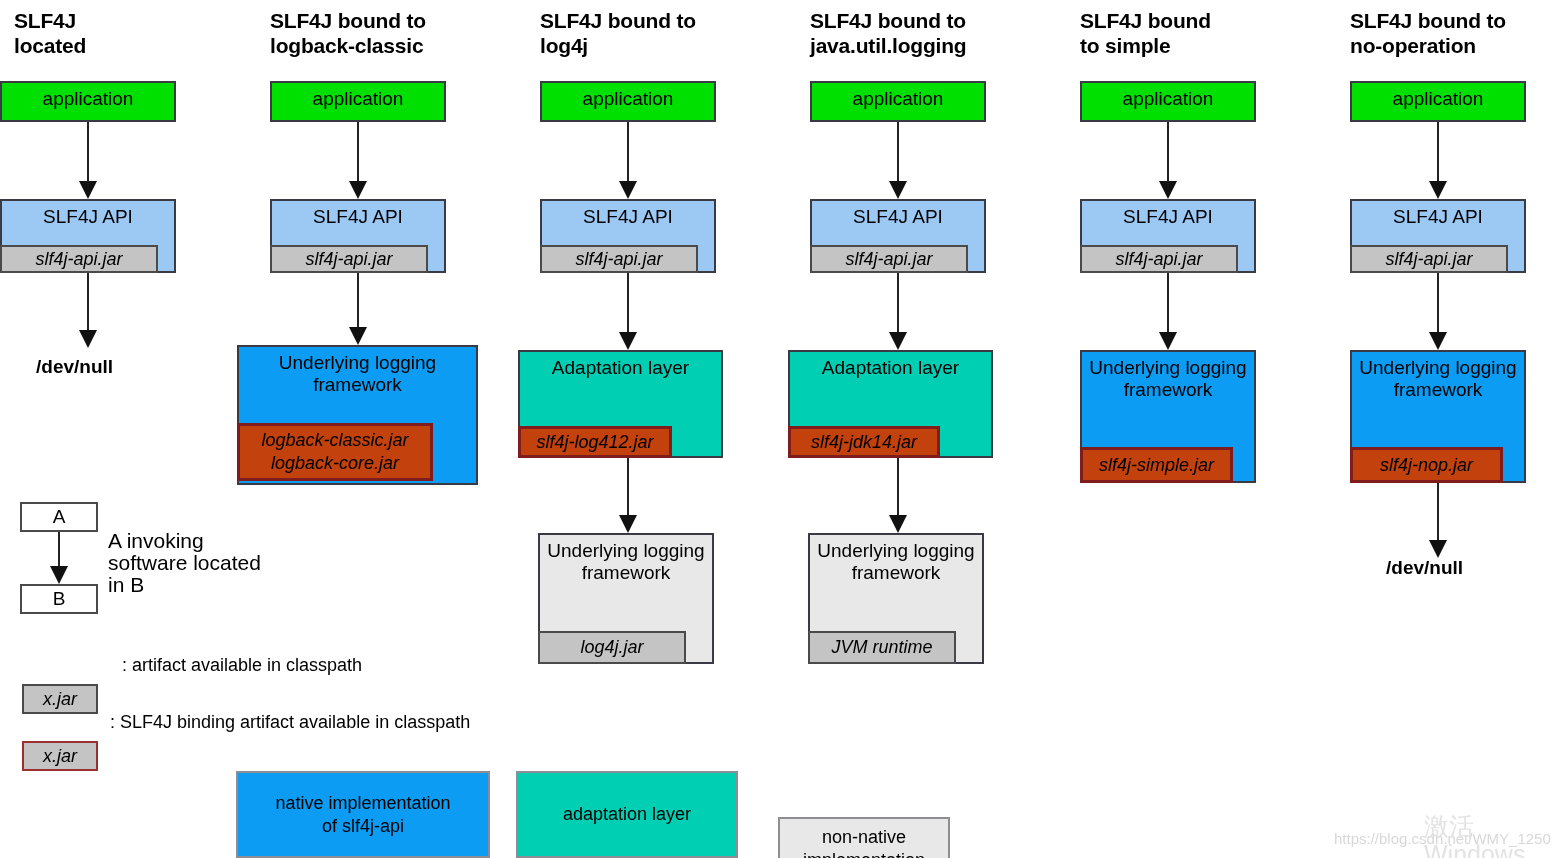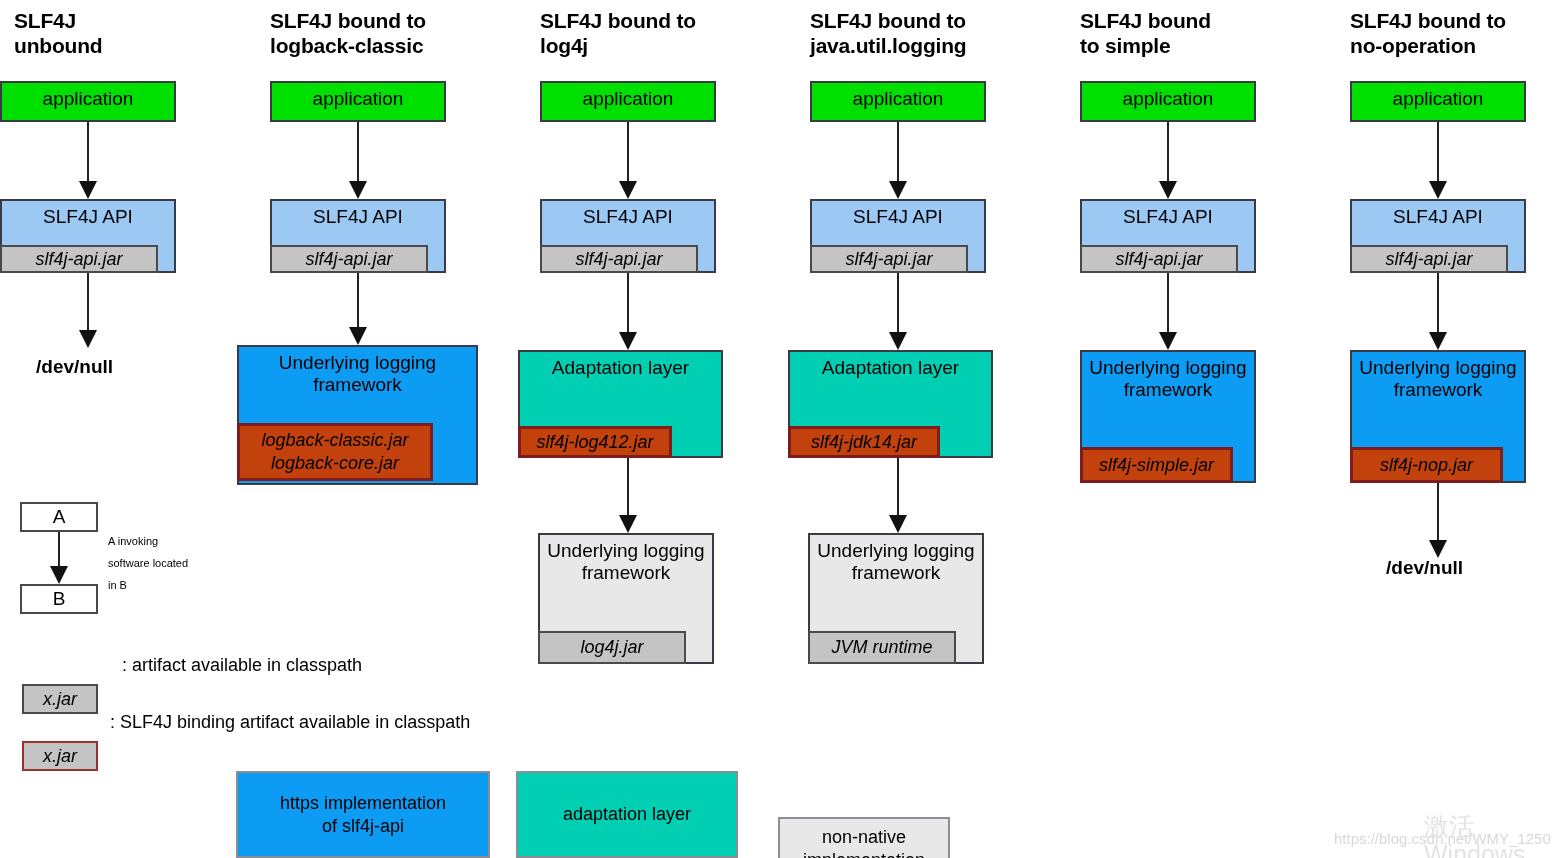--- a/index.html
+++ b/index.html
@@ -97,21 +97,21 @@
     position:absolute;
     box-sizing:border-box;
     background:#ffffff;
     border:2px solid #4a4a4a;
     font-size:19px;
     color:#000;
     display:flex;align-items:center;justify-content:center;
   }
   .legend-text{
     position:absolute;
-    font-size:11px;
+    font-size:21px;
     line-height:22px;
     color:#000;
     white-space:pre-line;
   }
   .legend-chip{
     position:absolute;
     box-sizing:border-box;
     background:#c4c4c4;
     border:2px solid #4a4a4a;
     font-style:italic;
@@ -153,21 +153,21 @@
     white-space:pre-line;
     text-align:left;
   }
   .wm-win .l1{font-size:25px;line-height:28px;display:block;}
 </style>
 </head>
 <body>
 
 <div id="stage">
     <div class="col-title" style="left: 14px; top: 8px;">SLF4J
-unbound</div>
+located</div>
     <div class="arrow" style="left: 76px; top: 122px; width: 24px; height: 77px;">
       <div class="shaft" style="height: 60px;"></div>
       <div class="head"></div>
     </div>
     <div class="arrow" style="left: 76px; top: 273px; width: 24px; height: 75px;">
       <div class="shaft" style="height: 58px;"></div>
       <div class="head"></div>
     </div>
     <div class="node green" style="left: 0px; top: 81px; width: 176px; height: 41px;">
       <div class="nlabel">application</div>
@@ -319,21 +319,21 @@
       <div class="head"></div>
     </div>
     <div class="legend-ab-box" style="left: 20px; top: 584px; width: 78px; height: 30px;">B</div>
     <div class="legend-text" style="left: 108px; top: 530px;">A invoking
 software located
 in B</div>
     <div class="legend-chip" style="left: 22px; top: 651px; width: 76px; height: 30px;">x.jar</div>
     <div class="legend-chip-desc" style="left: 122px; top: 655px;">: artifact available in classpath</div>
     <div class="legend-chip binding" style="left: 22px; top: 708px; width: 76px; height: 30px;">x.jar</div>
     <div class="legend-chip-desc" style="left: 110px; top: 712px;">: SLF4J binding artifact available in classpath</div>
-    <div class="swatch" style="left: 236px; top: 771px; width: 254px; height: 87px; background: rgb(13, 156, 244);">https implementation
+    <div class="swatch" style="left: 236px; top: 771px; width: 254px; height: 87px; background: rgb(13, 156, 244);">native implementation
 of slf4j-api</div>
     <div class="swatch" style="left: 516px; top: 771px; width: 222px; height: 87px; background: rgb(0, 207, 180);">adaptation layer</div>
     <div class="swatch" style="left: 778px; top: 817px; width: 172px; height: 87px; background: rgb(232, 232, 232);">non-native
 implementation
 of slf4j-api</div>
     <div class="wm-csdn" style="left: 1334px; top: 830px;">https://blog.csdn.net/WMY_1250</div>
     <div class="wm-win" style="left: 1424px; top: 812px;"><span class="l1">激活 Windows</span></div>
   </div>
 
 </body></html>

